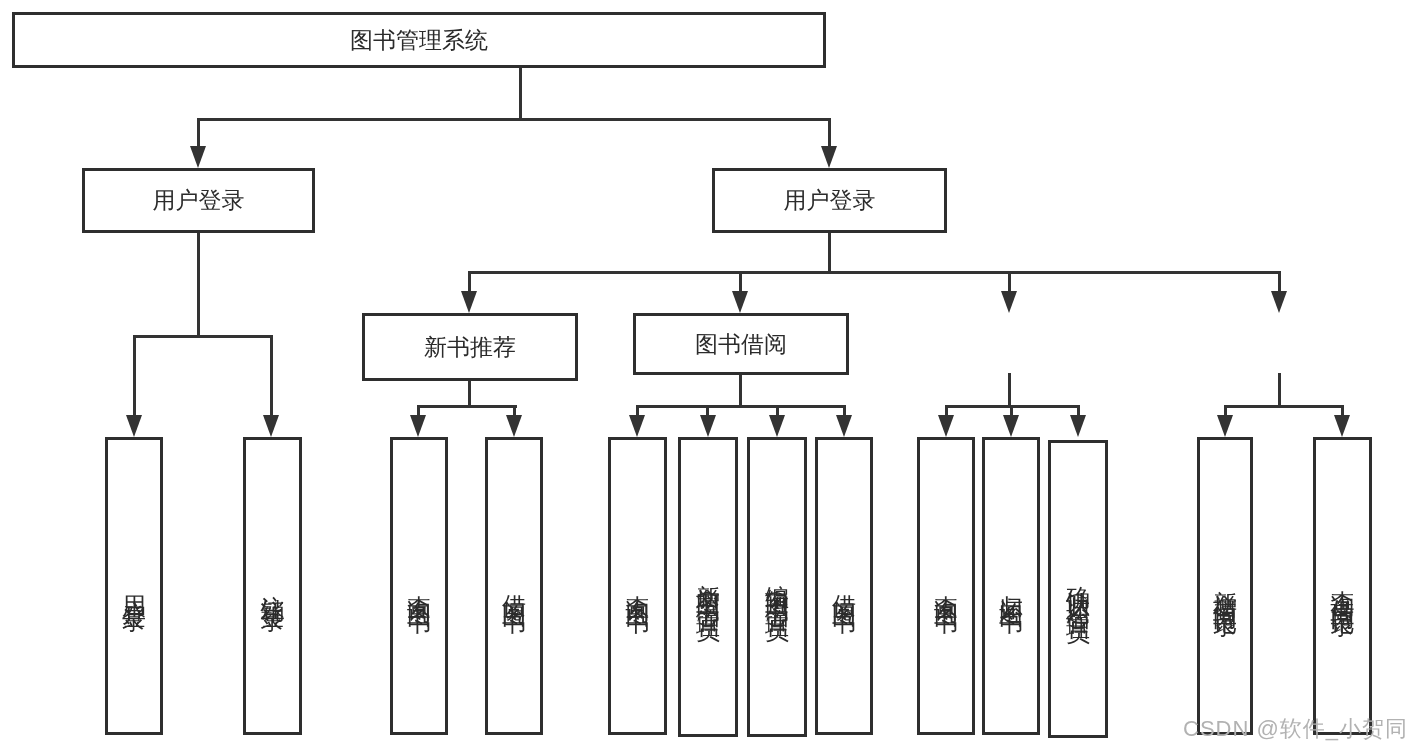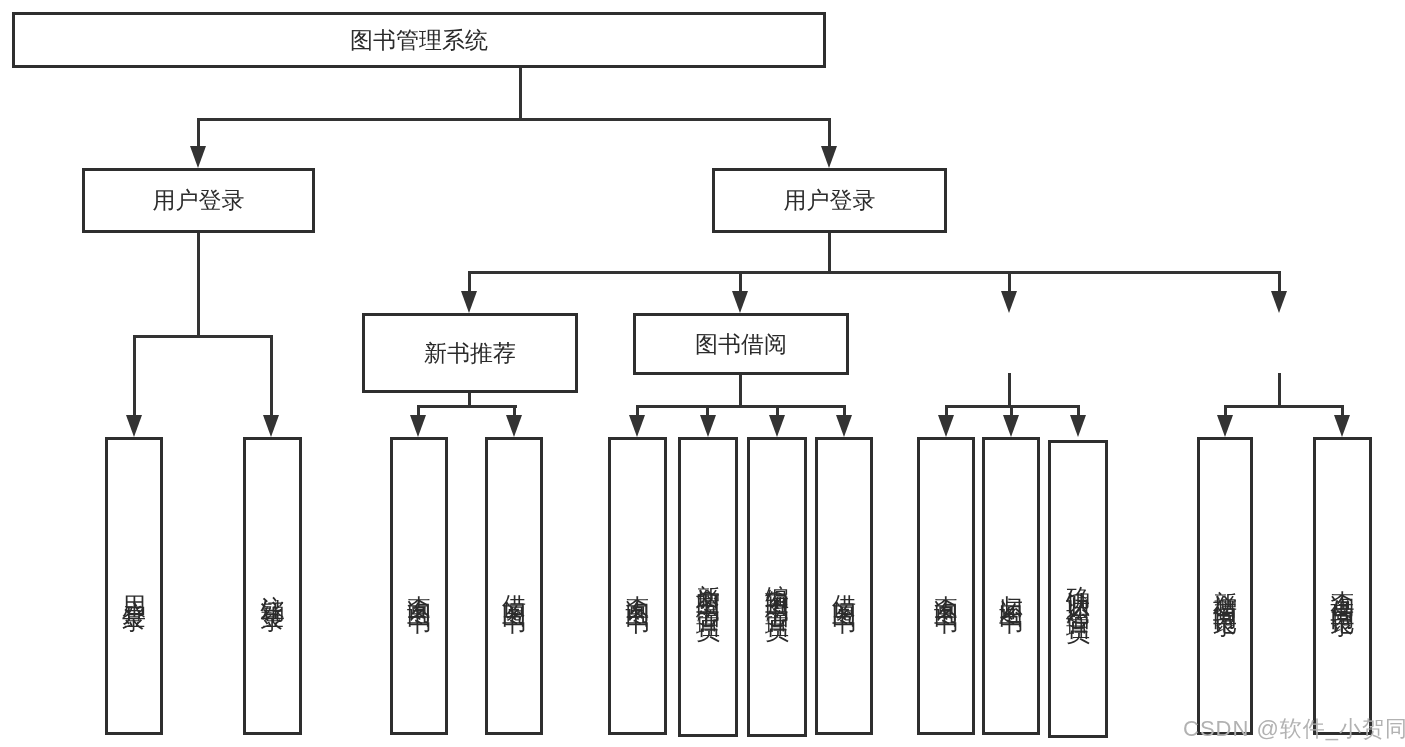--- a/index.html
+++ b/index.html
@@ -89,21 +89,21 @@
   <div class="hline" style="left:469px;top:271px;width:812px;"></div>
   <div class="vline" style="left:468px;top:271px;height:22px;"></div>
   <div class="arrowhead" style="left:461px;top:291px;"></div>
   <div class="vline" style="left:739px;top:271px;height:22px;"></div>
   <div class="arrowhead" style="left:732px;top:291px;"></div>
   <div class="vline" style="left:1008px;top:271px;height:22px;"></div>
   <div class="arrowhead" style="left:1001px;top:291px;"></div>
   <div class="vline" style="left:1278px;top:271px;height:22px;"></div>
   <div class="arrowhead" style="left:1271px;top:291px;"></div>
 
-  <div class="box" style="left:362px;top:313px;width:216px;height:80px;">
+  <div class="box" style="left:362px;top:313px;width:216px;height:68px;">
     <span>新书推荐</span>
   </div>
   <div class="box" style="left:633px;top:313px;width:216px;height:62px;">
     <span>图书借阅</span>
   </div>
 
   <div class="vline" style="left:468px;top:373px;height:34px;"></div>
   <div class="hline" style="left:418px;top:405px;width:99px;"></div>
   <div class="vline" style="left:417px;top:405px;height:12px;"></div>
   <div class="arrowhead" style="left:410px;top:415px;"></div>

